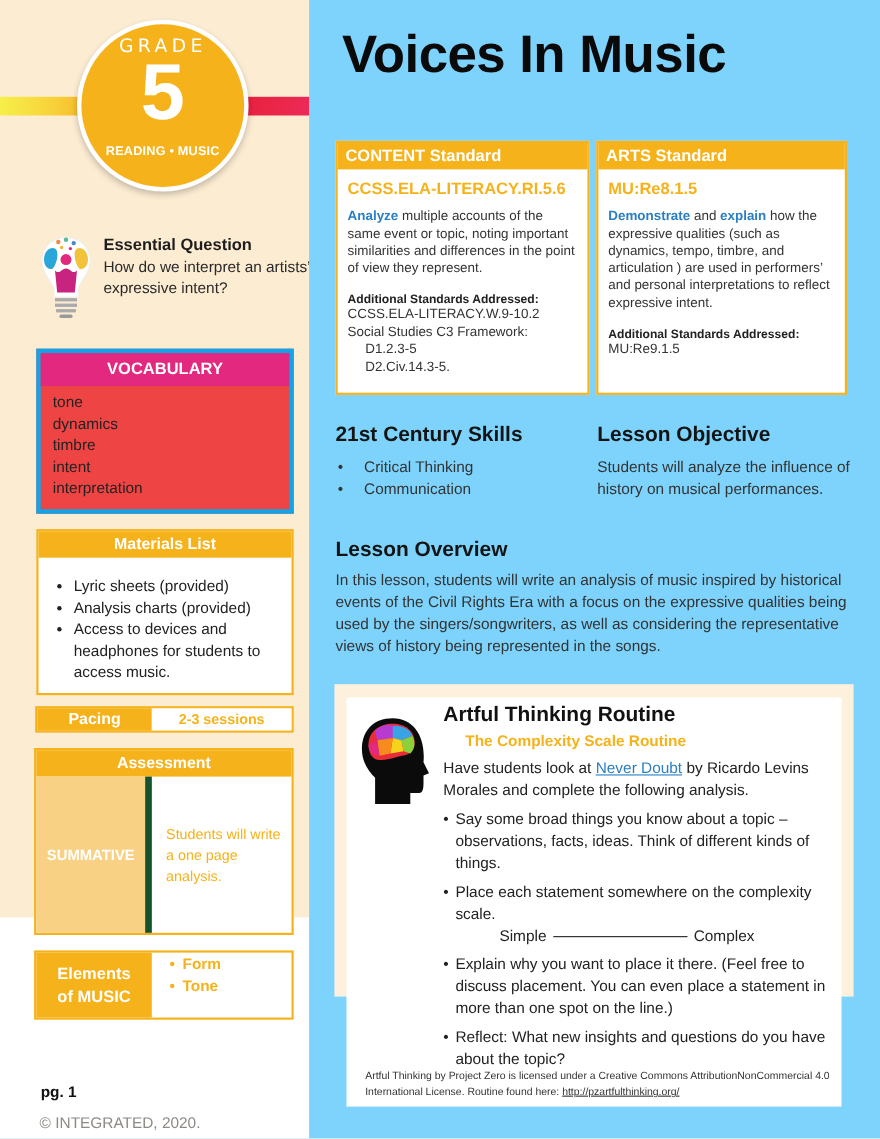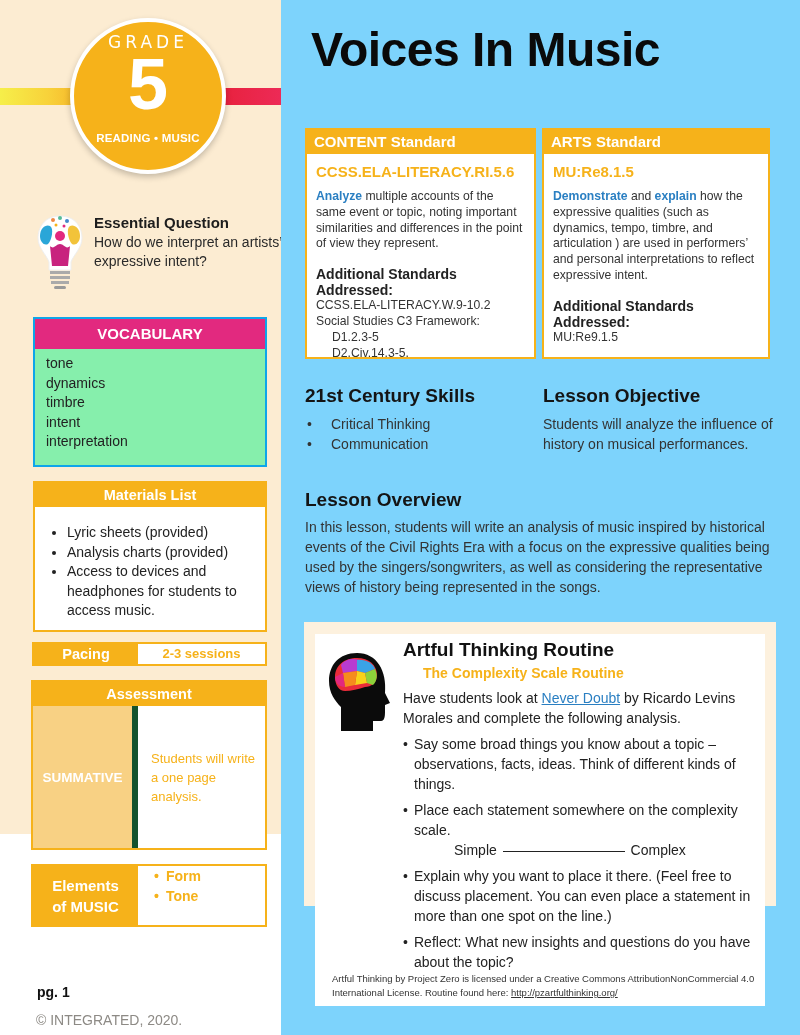--- a/index.html
+++ b/index.html
@@ -24,21 +24,21 @@
     font-size: 72px; font-weight: bold; font-family: "Liberation Sans", sans-serif; line-height: 1; }
   .badge-sub { position: absolute; left: 0; right: 0; top: 110px; text-align: center; color: #fff;
     font-size: 11.5px; font-weight: bold; letter-spacing: 0.2px; }
 
   
   .eq-icon { position: absolute; left: 34px; top: 210px; width: 52px; height: 80px; }
   .eq-title { position: absolute; left: 94px; top: 214px; font-weight: bold; font-size: 15px; color: #1d1d1d; }
   .eq-text { position: absolute; left: 94px; top: 233px; font-size: 14px; color: #2a2a2a; line-height: 19px; width: 190px; }
 
   
-  .vocab { position: absolute; left: 33px; top: 317px; width: 234px; height: 150px; border: 2px solid #0ea5e9; background: #86efac; }
+  .vocab { position: absolute; left: 33px; top: 317px; width: 234px; height: 150px; border: 4px solid #0ea5e9; background: #ef4444; }
   .vocab-head { background: #e2297f; color: #fff; font-weight: bold; text-align: center; font-size: 15px; height: 30px; line-height: 30px; }
   .vocab-list { padding: 5px 0 0 11px; list-style: none; }
   .vocab-list li { font-size: 14px; line-height: 19.5px; color: #222; }
 
   
   .materials { position: absolute; left: 33px; top: 481px; width: 234px; height: 151px; border: 2px solid #f6b21a; background: #fff; }
   .materials-head { background: #f6b21a; color: #fff; font-weight: bold; text-align: center; font-size: 14.5px; height: 24px; line-height: 24px; }
   .materials-list { padding: 16px 6px 0 32px; }
   .materials-list li { font-size: 14px; line-height: 19.5px; color: #222; }
 
@@ -67,21 +67,21 @@
   
   .title { position: absolute; left: 30px; top: 22px; font-size: 48px; font-weight: bold; color: #0a0a0a; font-family: "Liberation Sans", sans-serif; letter-spacing: -0.5px; }
 
   .std { position: absolute; top: 128px; height: 231px; border: 2px solid #f6b21a; background: #fff; }
   .std.content { left: 24px; width: 231px; }
   .std.arts { left: 261px; width: 228px; }
   .std-head { background: #f6b21a; color: #fff; font-weight: bold; font-size: 15px; height: 24px; line-height: 24px; padding-left: 7px; }
   .std-code { color: #f6b21a; font-weight: bold; font-size: 15px; padding: 9px 0 0 9px; }
   .std-desc { font-size: 12.2px; line-height: 15.8px; color: #333; padding: 9px 8px 0 9px; }
   .blue { color: #2a7fc2; font-weight: bold; }
-  .std-add-title { font-weight: bold; font-size: 14px; color: #222; padding: 14px 8px 0 9px; }
+  .std-add-title { font-weight: bold; font-size: 11px; color: #222; padding: 14px 8px 0 9px; }
   .std-add { font-size: 12.2px; line-height: 15.8px; color: #333; padding: 0 8px 0 9px; }
   .std-add .ind { padding-left: 16px; }
 
   .h2 { position: absolute; font-size: 19px; font-weight: bold; color: #141414; }
   .skills-title { left: 24px; top: 385px; }
   .skills-list { position: absolute; left: 24px; top: 414px; list-style: none; }
   .skills-list li { font-size: 14px; line-height: 20px; color: #333; }
   .skills-list li::before { content: "•"; display: inline-block; width: 24px; padding-left: 2px; }
   .objective-title { left: 262px; top: 385px; }
   .objective-text { position: absolute; left: 262px; top: 414px; width: 235px; font-size: 14px; line-height: 20px; color: #333; }

